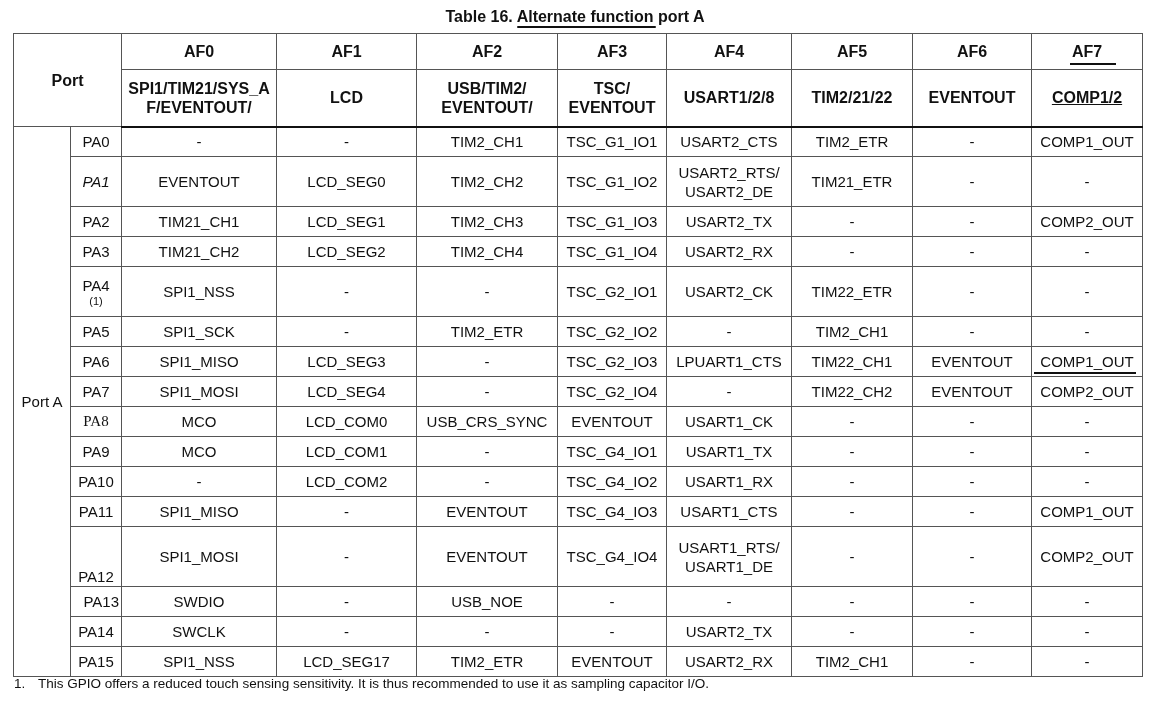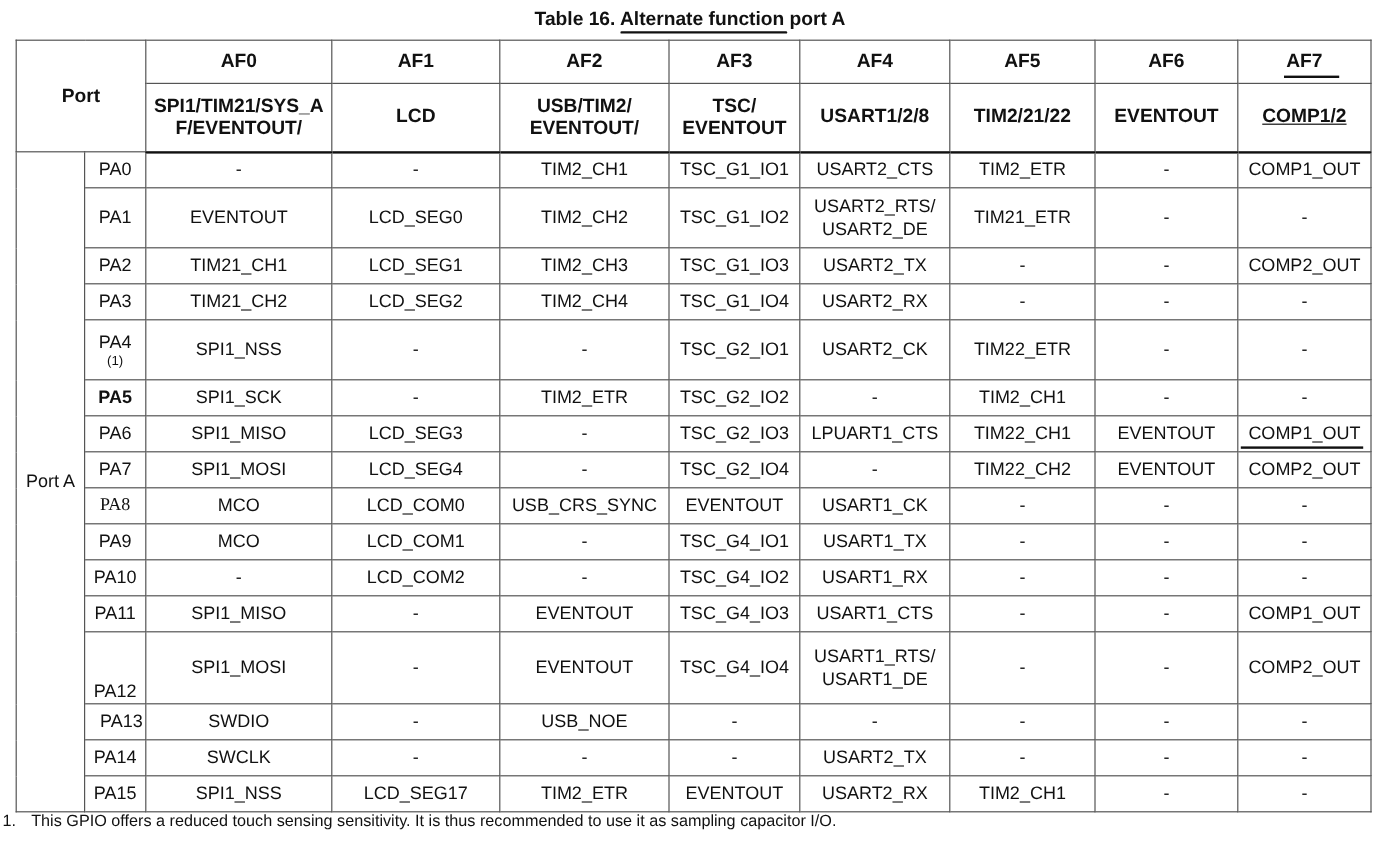--- a/index.html
+++ b/index.html
@@ -10,21 +10,21 @@
   table { position:absolute; left:13px; top:33px; border-collapse:collapse; table-layout:fixed; font-size:15px; }
   td, th { border:1px solid #555; text-align:center; vertical-align:middle; padding:0 2px; line-height:19px; }
   th { font-weight:bold; font-size:16px; }
   thead tr.h2 th { border-bottom:2px solid #111; }
   .fn { font-size:11px; line-height:12px; display:block; }
   .af7u { display:inline-block; position:relative; }
   .af7u::after { content:""; position:absolute; left:-2px; right:-14px; bottom:-4px; height:2px; background:#111; }
   .u { text-decoration:underline; }
   .comp-ul { position:relative; }
   .comp-ul::after { content:""; position:absolute; left:2px; right:6px; bottom:2px; height:2px; background:#111; }
-  .footnote { position:absolute; left:2px; top:676px; font-size:13.5px; }
+  .footnote { position:absolute; left:14px; top:676px; font-size:13.5px; }
   .footnote .num { display:inline-block; width:24px; }
 </style>
 </head>
 <body>
 
 <div class="title">
   <span>Table 16. </span><span class="mark">Alternate function</span><span> port A</span>
 </div>
 
 <table>
@@ -73,21 +73,21 @@
         <td>-</td>
         <td>TIM2_CH1</td>
         <td>TSC_G1_IO1</td>
         <td>USART2_CTS</td>
         <td>TIM2_ETR</td>
         <td>-</td>
         <td>COMP1_OUT</td>
       </tr>
       <tr style="height: 50px;">
         <td>
-          <span style="display: block;">PA1</span>
+          <span style="display: block; font-style: italic;">PA1</span>
         </td>
         <td>EVENTOUT</td>
         <td>LCD_SEG0</td>
         <td>TIM2_CH2</td>
         <td>TSC_G1_IO2</td>
         <td>USART2_RTS/ USART2_DE</td>
         <td>TIM21_ETR</td>
         <td>-</td>
         <td>-</td>
       </tr>
@@ -126,21 +126,21 @@
         <td>-</td>
         <td>-</td>
         <td>TSC_G2_IO1</td>
         <td>USART2_CK</td>
         <td>TIM22_ETR</td>
         <td>-</td>
         <td>-</td>
       </tr>
       <tr style="height: 30px;">
         <td>
-          <span style="display: block; font-weight: bold;">PA5</span>
+          <span style="display: block;">PA5</span>
         </td>
         <td>SPI1_SCK</td>
         <td>-</td>
         <td>TIM2_ETR</td>
         <td>TSC_G2_IO2</td>
         <td>-</td>
         <td>TIM2_CH1</td>
         <td>-</td>
         <td>-</td>
       </tr>

